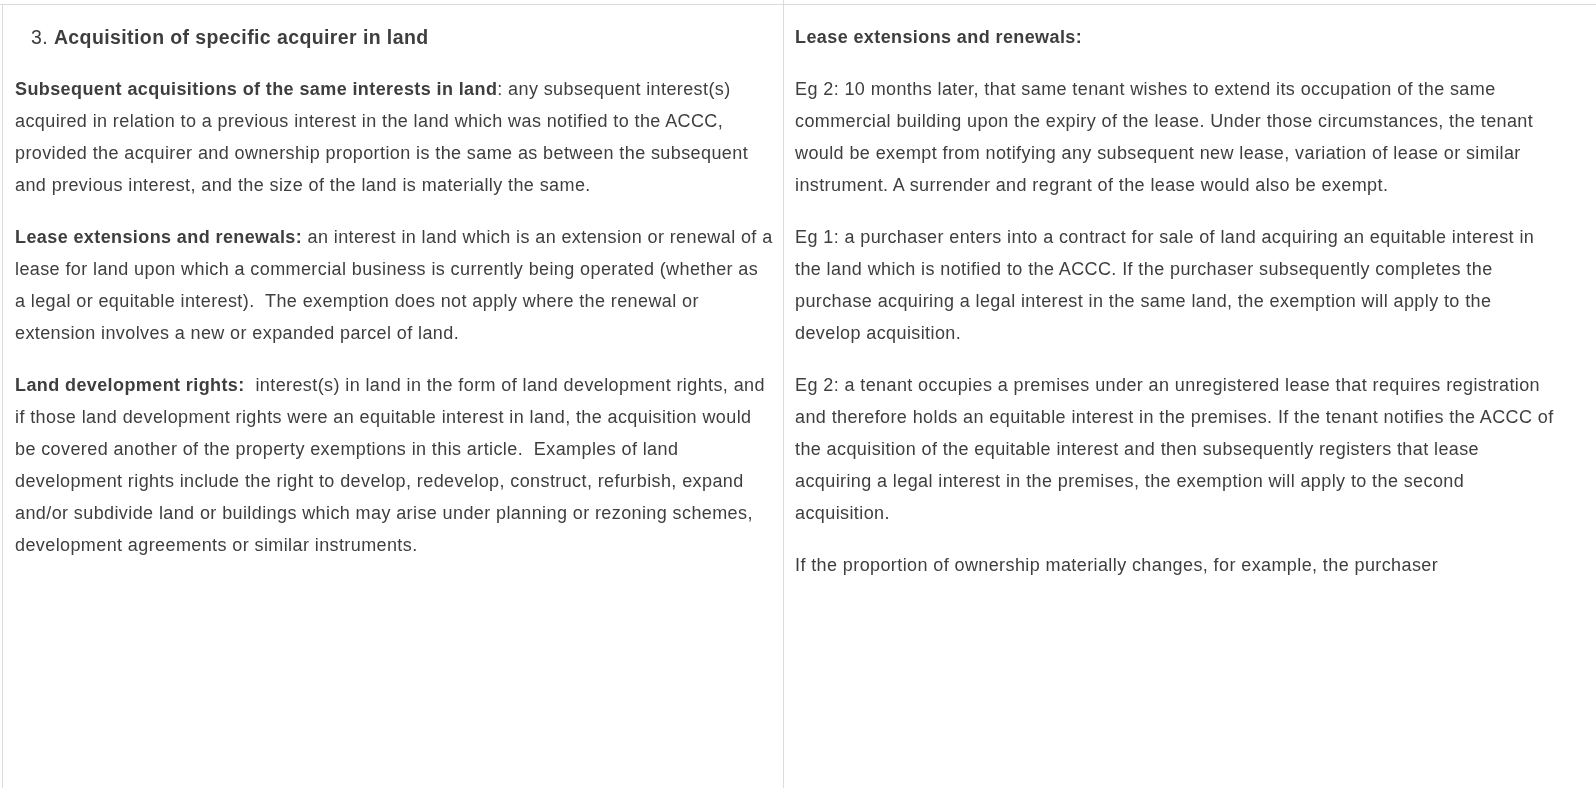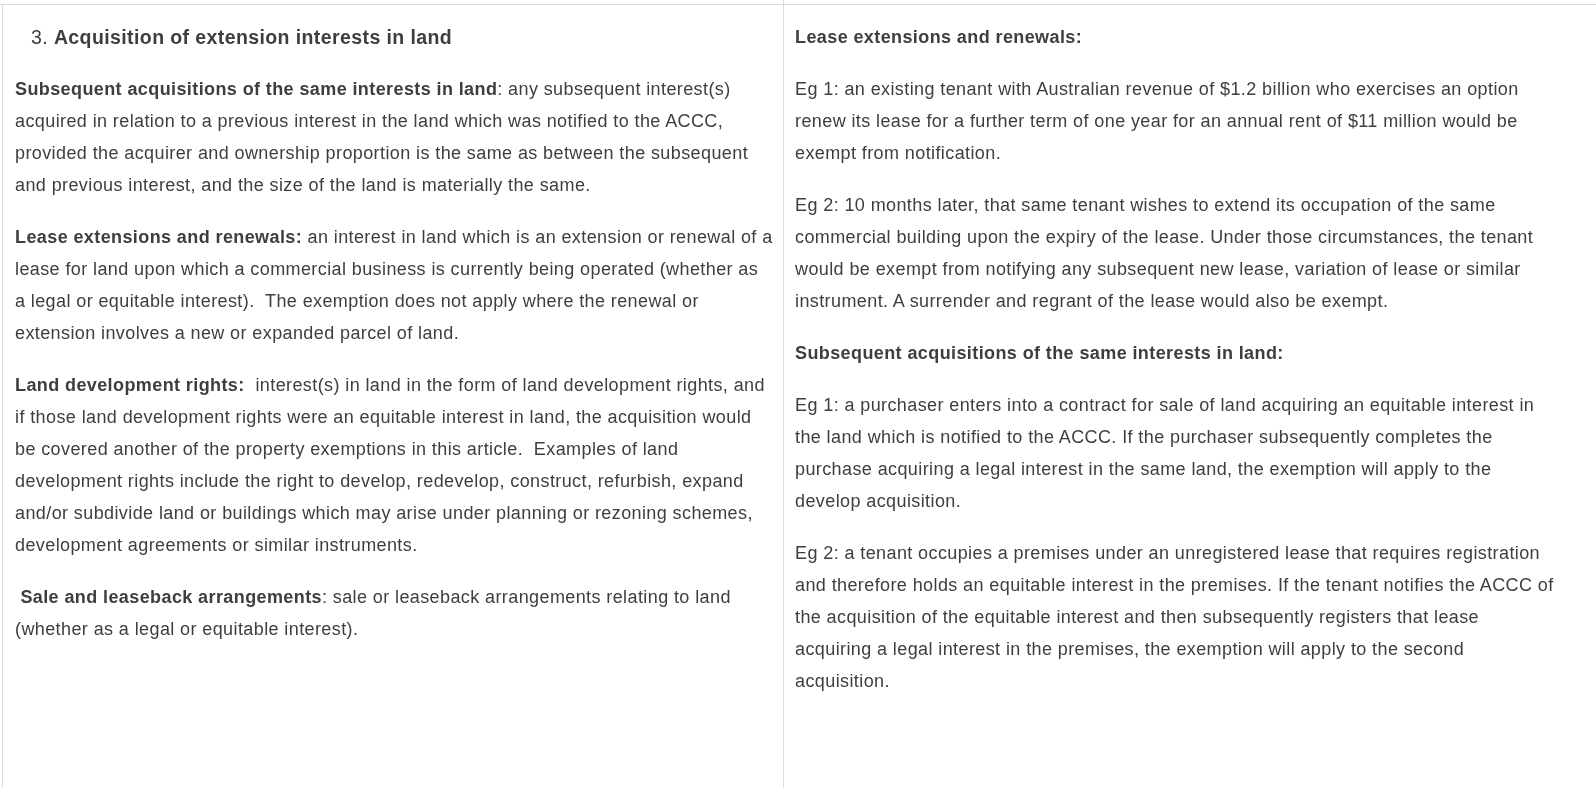--- a/index.html
+++ b/index.html
@@ -73,28 +73,26 @@
 </style>
 </head>
 <body>
 
 <div class="hline-top"></div>
 <div class="vline-left"></div>
 <div class="vline-mid"></div>
 
 <div class="col col-left">
   <div class="section-heading">
-    <span>3. </span><span class="b">Acquisition of extension interests in land</span>
+    <span>3. </span><span class="b">Acquisition of specific acquirer in land</span>
   </div>
   <p class="para"><span class="b">Subsequent acquisitions of the same interests in land</span><span>: any subsequent interest(s) acquired in relation to a previous interest in the land which was notified to the ACCC, provided the acquirer and ownership proportion is the same as between the subsequent and previous interest, and the size of the land is materially the same.</span></p>
   <p class="para"><span class="b">Lease extensions and renewals:</span><span> an interest in land which is an extension or renewal of a lease for land upon which a commercial business is currently being operated (whether as a legal or equitable interest).  The exemption does not apply where the renewal or extension involves a new or expanded parcel of land.</span></p>
   <p class="para"><span class="b">Land development rights:</span><span>  interest(s) in land in the form of land development rights, and if those land development rights were an equitable interest in land, the acquisition would be covered another of the property exemptions in this article.  Examples of land development rights include the right to develop, redevelop, construct, refurbish, expand and/or subdivide land or buildings which may arise under planning or rezoning schemes, development agreements or similar instruments.</span></p>
-  <p class="para"><span class="b"> Sale and leaseback arrangements</span><span>: sale or leaseback arrangements relating to land (whether as a legal or equitable interest).</span></p>
 </div>
 
 <div class="col col-right">
   <p class="para b">Lease extensions and renewals:</p>
-  <p class="para">Eg 1: an existing tenant with Australian revenue of $1.2 billion who exercises an option renew its lease for a further term of one year for an annual rent of $11 million would be exempt from notification.</p>
   <p class="para">Eg 2: 10 months later, that same tenant wishes to extend its occupation of the same commercial building upon the expiry of the lease. Under those circumstances, the tenant would be exempt from notifying any subsequent new lease, variation of lease or similar instrument. A surrender and regrant of the lease would also be exempt.</p>
-  <p class="para b">Subsequent acquisitions of the same interests in land:</p>
   <p class="para">Eg 1: a purchaser enters into a contract for sale of land acquiring an equitable interest in the land which is notified to the ACCC. If the purchaser subsequently completes the purchase acquiring a legal interest in the same land, the exemption will apply to the develop acquisition.</p>
   <p class="para">Eg 2: a tenant occupies a premises under an unregistered lease that requires registration and therefore holds an equitable interest in the premises. If the tenant notifies the ACCC of the acquisition of the equitable interest and then subsequently registers that lease acquiring a legal interest in the premises, the exemption will apply to the second acquisition.</p>
+  <p class="para">If the proportion of ownership materially changes, for example, the purchaser</p>
 </div>
 
 </body></html>

